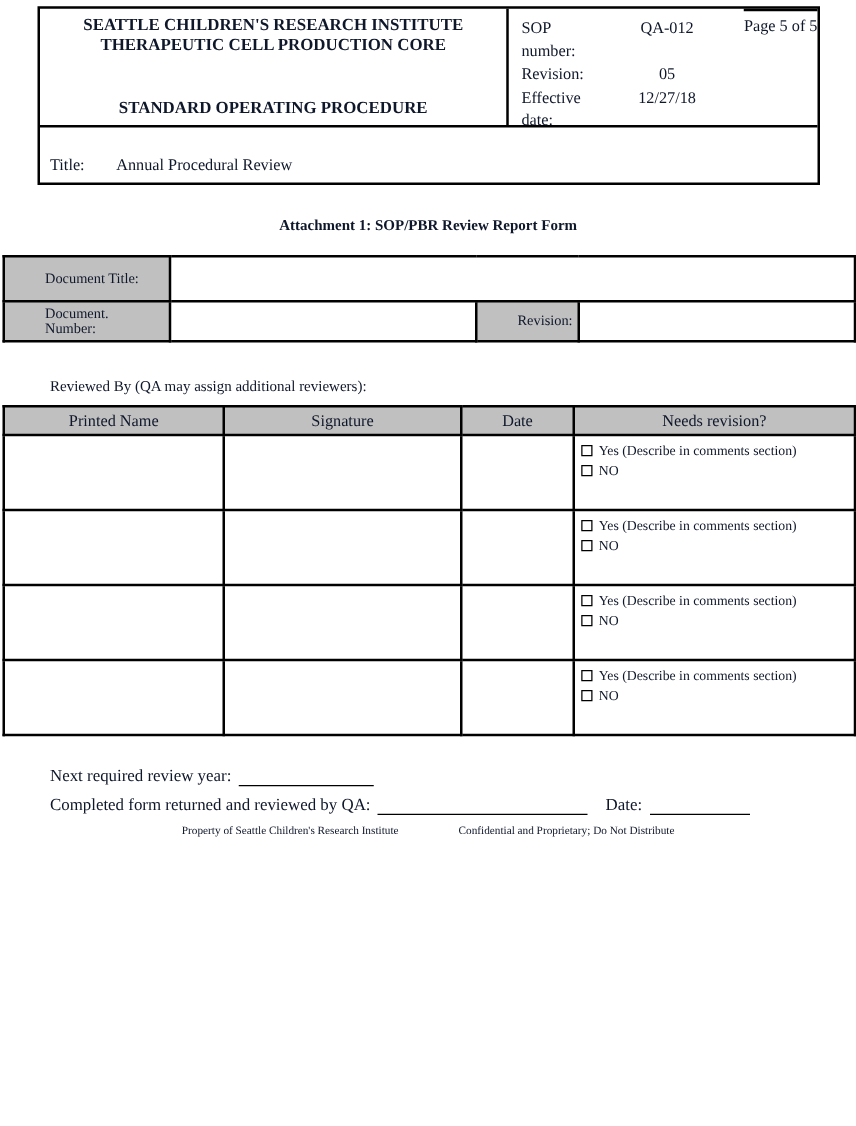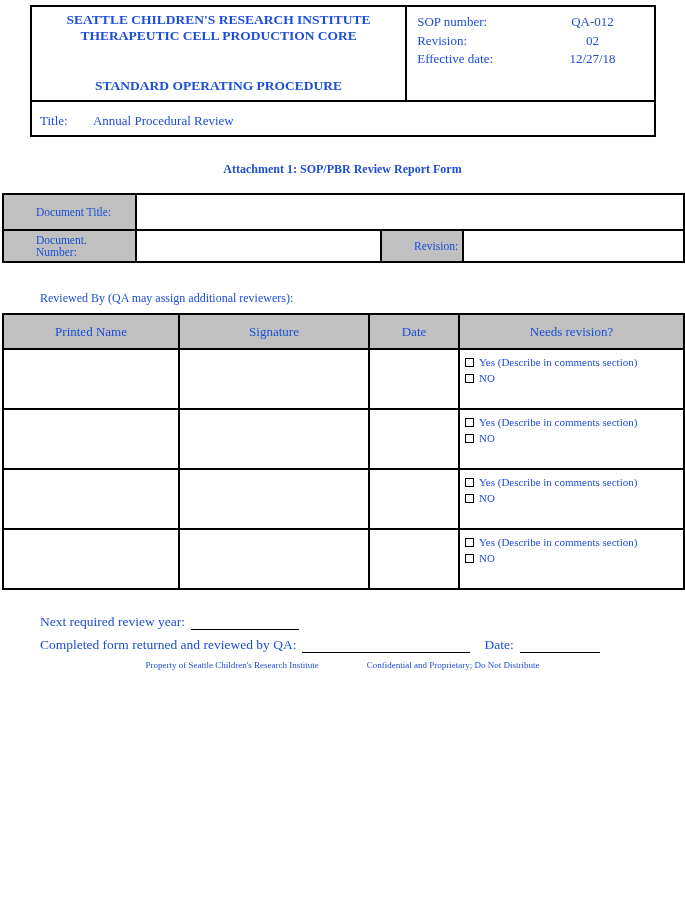--- a/index.html
+++ b/index.html
@@ -3,21 +3,21 @@
 <meta charset="utf-8">
 <style>
   * { box-sizing: border-box; }
   html, body { margin: 0; padding: 0; background: #fff; }
   .page {
     position: relative;
     width: 685px;
     height: 901px;
     background: #ffffff;
     font-family: "Liberation Serif", serif;
-    color: #1d4ed8;
+    color: #0f172a;
     overflow: hidden;
   }
 
   
   .header-box {
     margin: 5px 29px 0 30px;
     border: 2px solid #000;
   }
   .header-top { display: flex; height: 93px; }
   .header-left {
@@ -41,21 +41,21 @@
   .meta-value { width: 95px; text-align: center; margin-right: 14px; }
   .page-info {
     border-top: 2px solid #000;
     text-align: center;
     font-size: 13px;
     padding: 4px 0 5px 0;
   }
   .title-row {
     border-top: 2px solid #000;
     font-size: 13px;
-    padding: 11px 8px 6px 8px;
+    padding: 22px 8px 6px 8px;
   }
   .title-row .title-value { margin-left: 22px; }
 
   
   .attachment-heading {
     margin-top: 25px;
     text-align: center;
     font-weight: bold;
     font-size: 12px;
   }
@@ -72,21 +72,21 @@
   .row-last-review td { height: 27px; }
   .doc-info-table .label-cell { font-size: 11.5px; }
 
   .reviewed-by-caption { margin: 28px 0 0 40px; font-size: 12px; }
 
   .review-table { width: 681px; margin: 7px 2px 0 2px; }
   .review-table th {
     background: #c0c0c0;
     font-weight: normal;
     font-size: 13px;
-    height: 35px;
+    height: 23px;
     text-align: center;
   }
   .review-table td.data-cell { height: 60px; }
   .review-table td.needs-cell {
     vertical-align: top;
     font-size: 11px;
     line-height: 16px;
     padding: 4px 4px 2px 5px;
   }
   .checkbox {
@@ -146,27 +146,28 @@
         <div class="doc-type">STANDARD OPERATING PROCEDURE</div>
       </div>
       <div class="header-right">
         <div class="meta-rows">
           <div class="meta-row">
             <span class="meta-label">SOP number:</span>
             <span class="meta-value">QA-012</span>
           </div>
           <div class="meta-row">
             <span class="meta-label">Revision:</span>
-            <span class="meta-value">02</span>
+            <span class="meta-value">05</span>
           </div>
           <div class="meta-row">
             <span class="meta-label">Effective date:</span>
             <span class="meta-value">12/27/18</span>
           </div>
         </div>
+        <div class="page-info">Page 5 of 5</div>
       </div>
     </div>
     <div class="title-row">
       <span>Title:</span>
       <span class="title-value">Annual Procedural Review</span>
     </div>
   </div>
 
   <div class="attachment-heading">Attachment 1: SOP/PBR Review Report Form</div>
 

